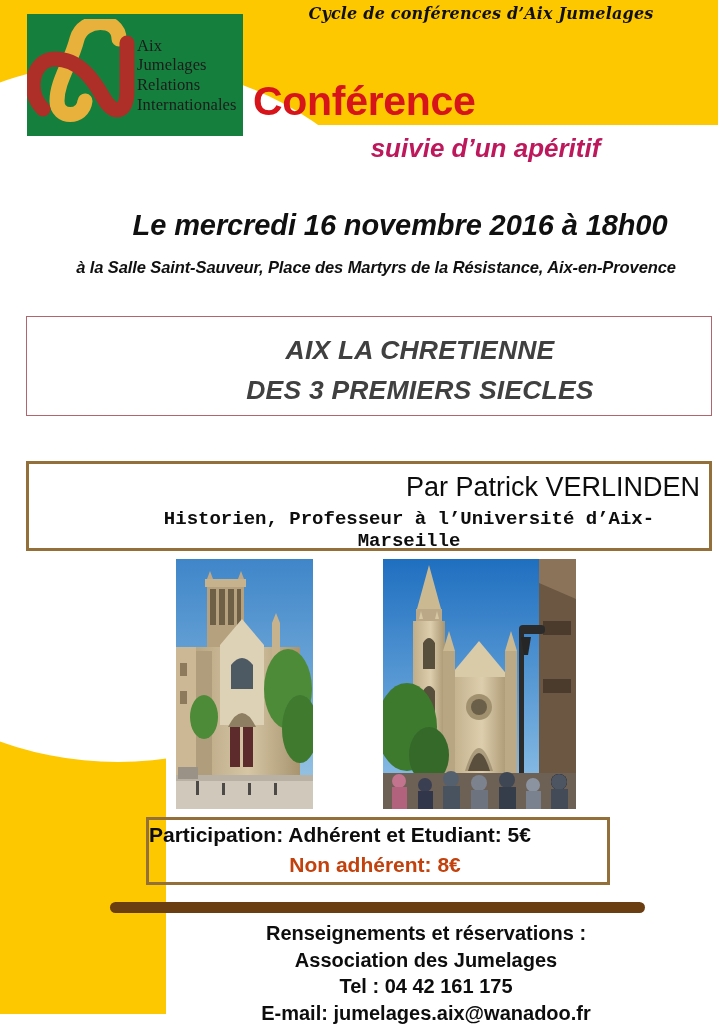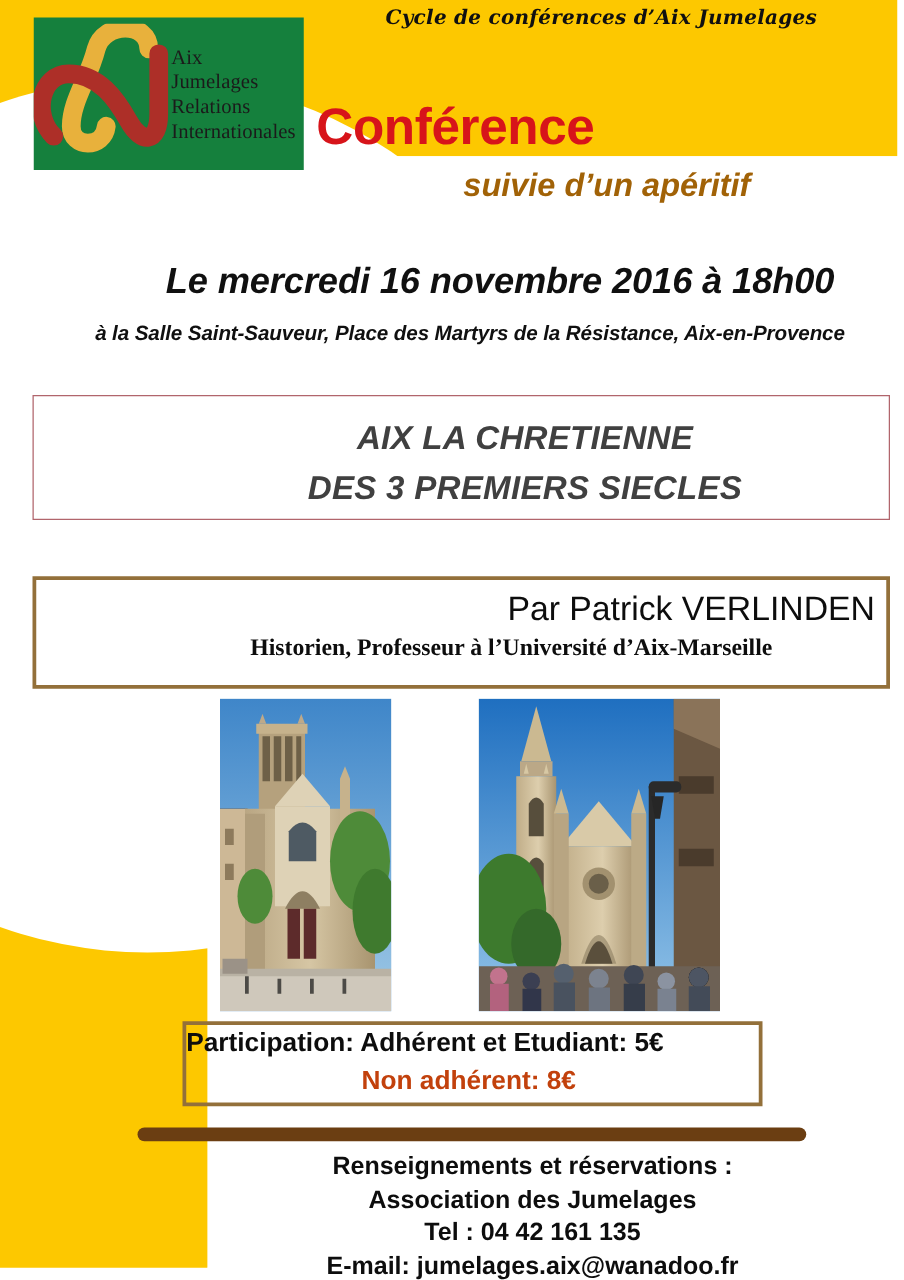--- a/index.html
+++ b/index.html
@@ -138,21 +138,21 @@
   .aperitif-title {
     position: absolute;
     left: 253px;
     top: 133px;
     width: 465px;
     text-align: center;
     font-family: "Liberation Sans", sans-serif;
     font-weight: bold;
     font-style: italic;
     font-size: 26px;
-    color: #a16207;
+    color: #be185d;
     z-index: 6;
   }
 
   
   .date-line {
     position: absolute;
     left: 100px;
     top: 209px;
     width: 600px;
     text-align: center;
@@ -228,21 +228,21 @@
     font-size: 27px;
     color: #0d0d0d;
     z-index: 6;
   }
   .speaker-role {
     position: absolute;
     left: 118px;
     top: 508px;
     width: 582px;
     text-align: center;
-    font-family: Liberation Serif, serif;
+    font-family: Liberation Mono, monospace;
     font-weight: bold;
     font-size: 19px;
     color: #0d0d0d;
     z-index: 6;
   }
 
   
   .photos {
     position: absolute;
     left: 176px;
@@ -502,17 +502,17 @@
 
   <div class="participation-box"></div>
   <div class="part-line1">Participation: Adhérent et Etudiant: 5€</div>
   <div class="part-line2">Non adhérent:  8€</div>
 
   <div class="brown-rule"></div>
 
   <div class="footer">
     <div class="f-info">Renseignements et réservations :</div>
     <div class="f-assoc">Association des Jumelages</div>
-    <div class="f-tel">Tel : 04 42 161 135</div>
+    <div class="f-tel">Tel : 04 42 161 175</div>
     <div class="f-mail">E-mail: jumelages.aix@wanadoo.fr</div>
   </div>
 
 </div>
 
 </body></html>

